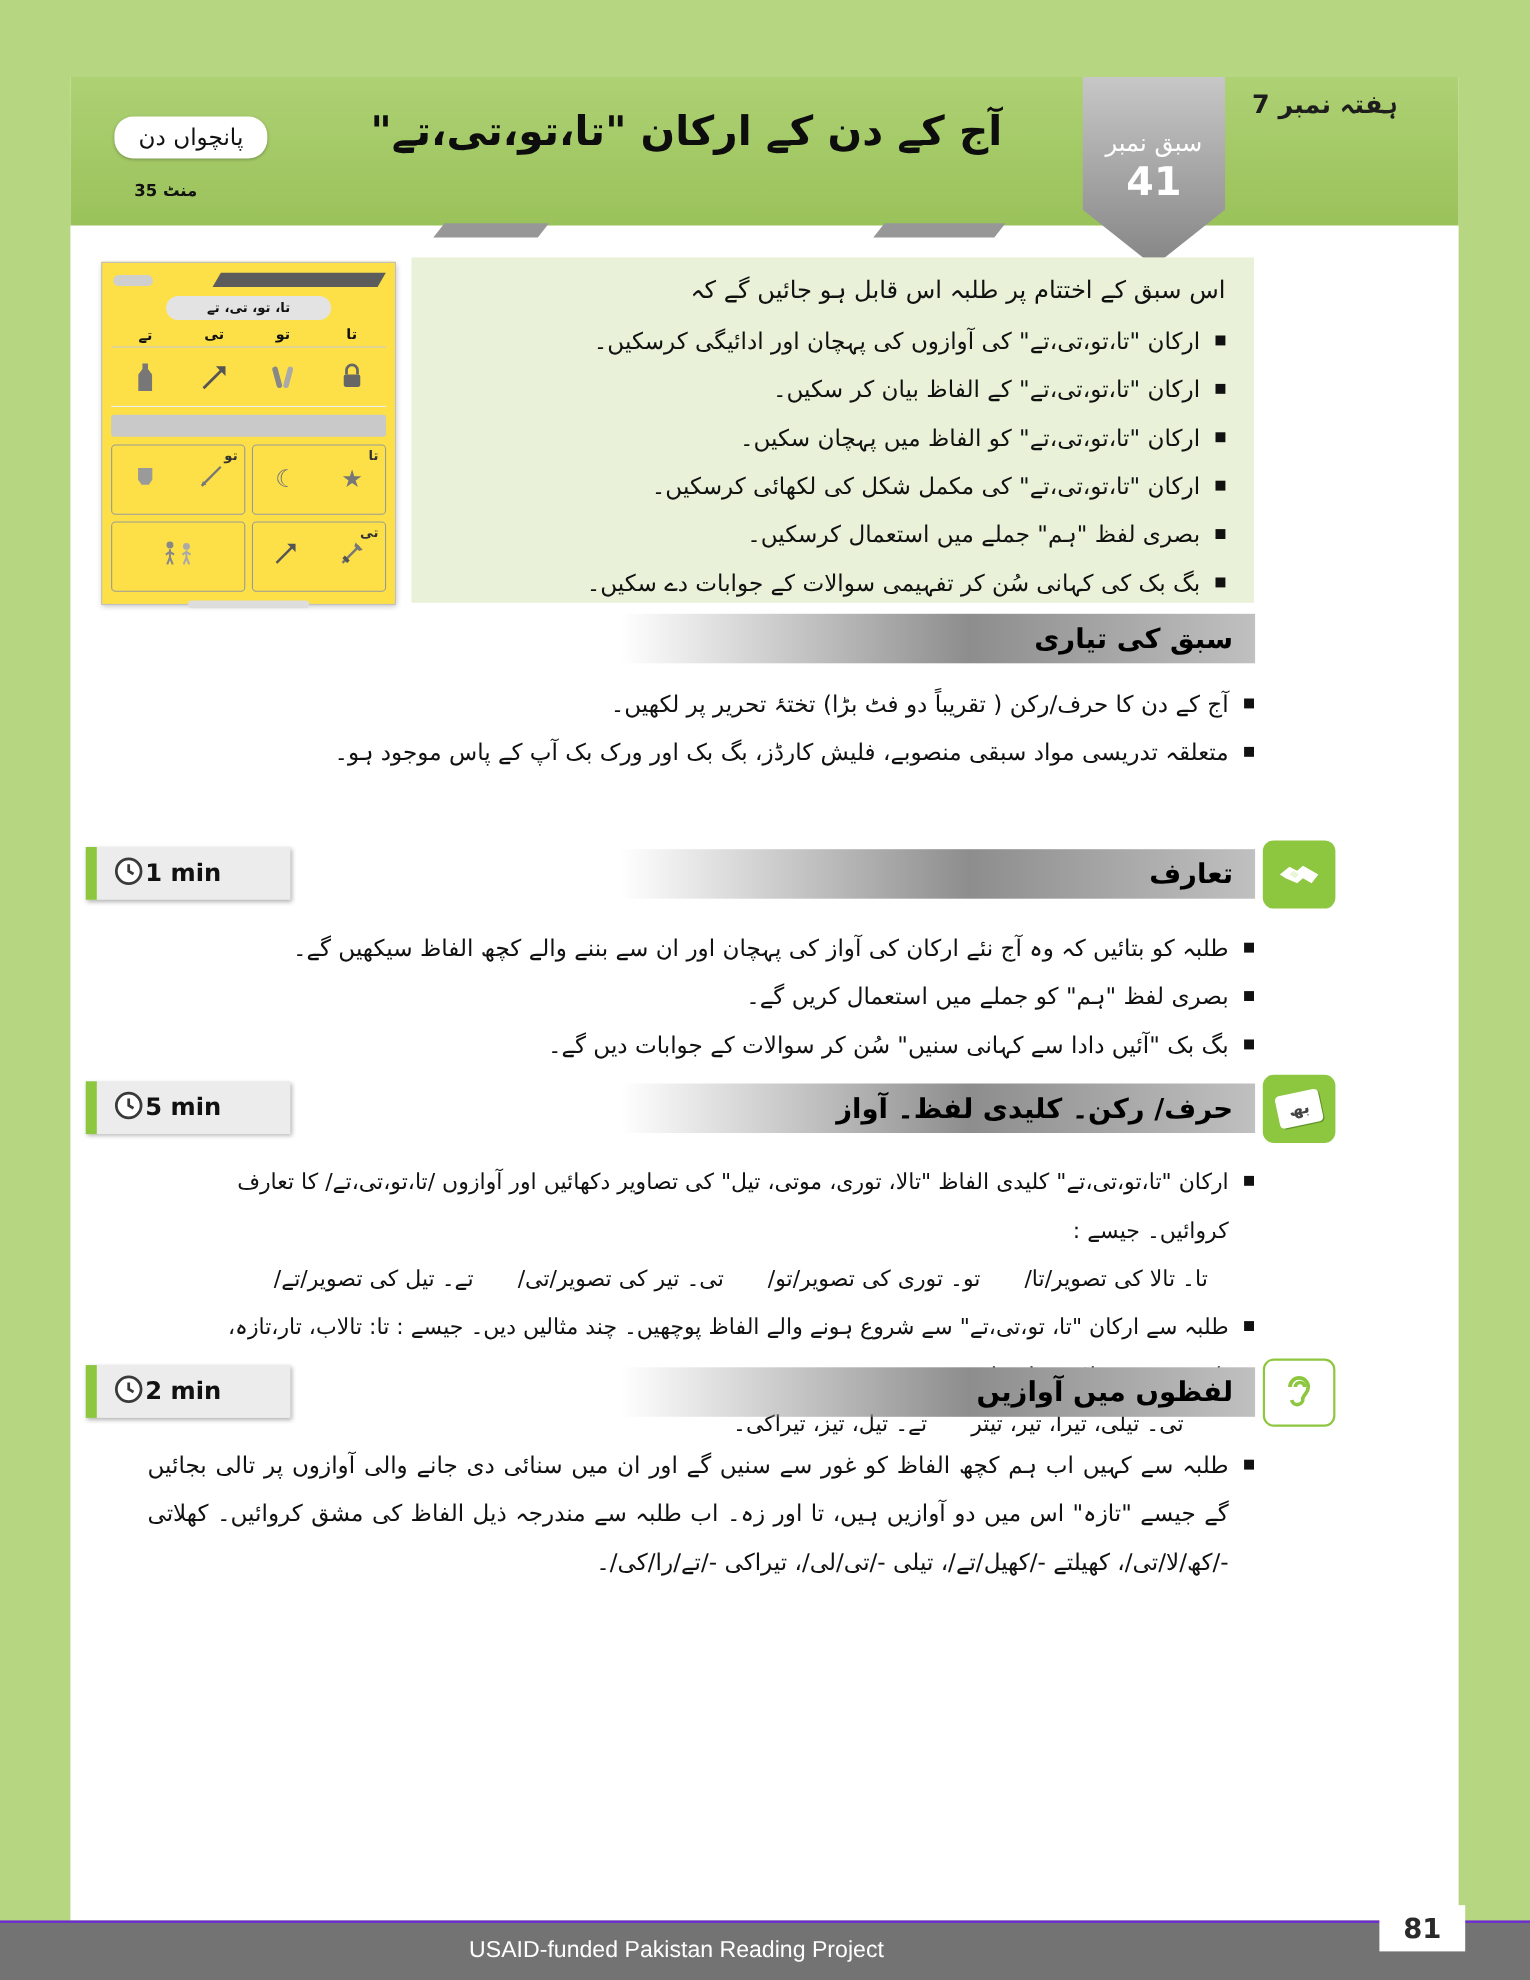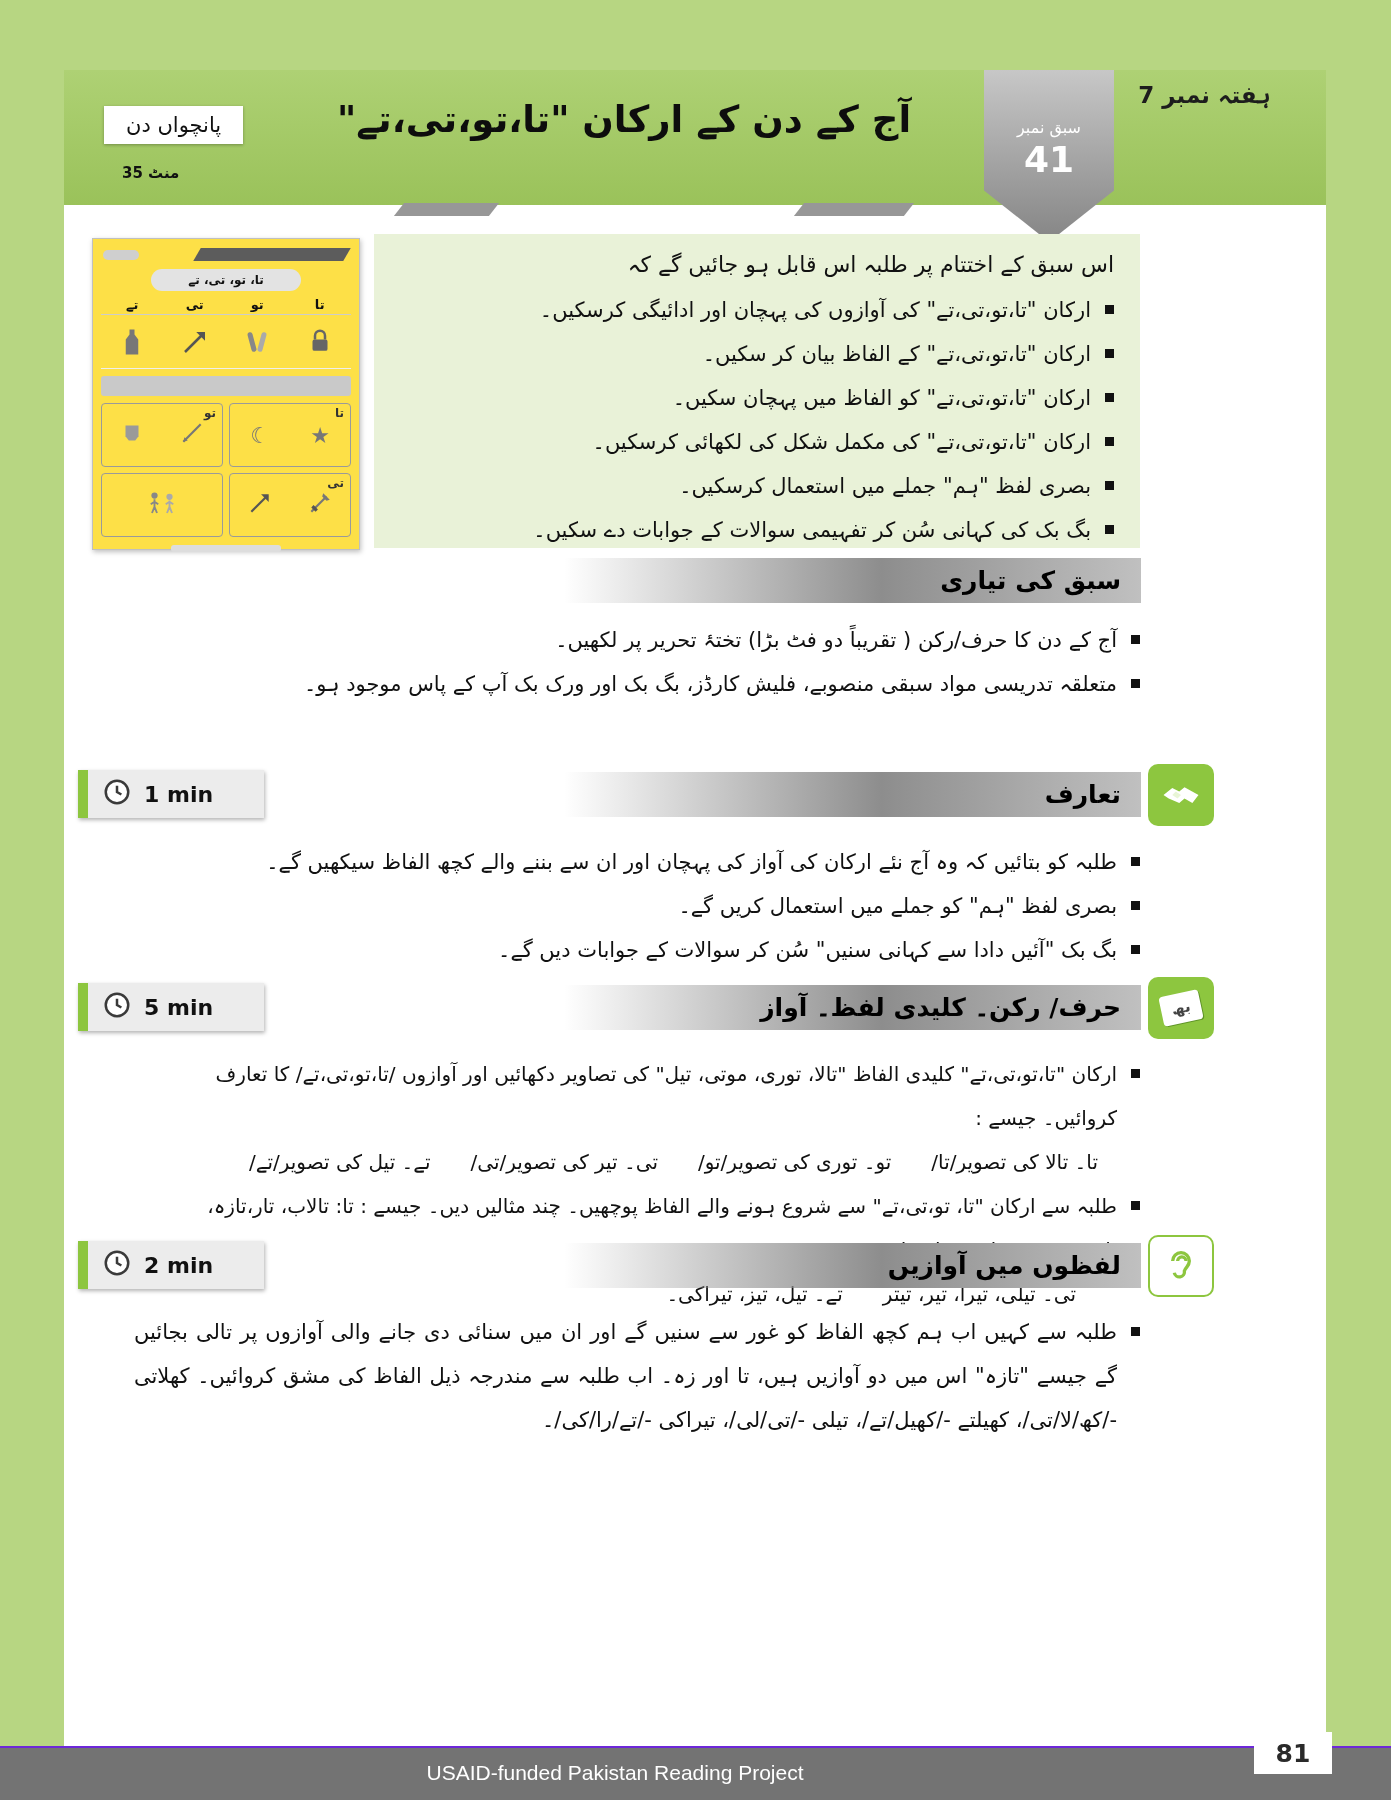--- a/index.html
+++ b/index.html
@@ -7,40 +7,40 @@
   .canvas{position:relative;width:1391px;height:1800px;background:#b7d682;overflow:hidden;}
   .page{position:absolute;left:64px;top:70px;width:1262px;height:1676px;background:#ffffff;}
   .rtl{direction:rtl;}
 
   
   .hdr{position:absolute;left:0;top:0;width:100%;height:135px;background:linear-gradient(180deg,#aed174,#9ac25a);}
   .sliver{position:absolute;height:13px;background:#979797;transform:skewX(-38deg);}
   .pent{position:absolute;left:920px;top:0;width:130px;height:172px;color:#fff;text-align:center;
         background:linear-gradient(180deg,#c7c7c7,#858585);
         clip-path:polygon(0 0,100% 0,100% 70%,50% 100%,0 70%);}
-  .pent .pl{margin-top:48px;font-size:16px;}
+  .pent .pl{margin-top:48px;font-size:22px;}
   .pent .pn{font-size:36px;font-weight:bold;margin-top:2px;}
   .week{position:absolute;left:1038px;top:12px;width:205px;font-size:23px;font-weight:bold;color:#1d1d1d;text-align:center;}
   .title{position:absolute;left:210px;top:28px;width:700px;text-align:center;font-size:37px;font-weight:bold;color:#0d0d0d;}
-  .daybox{position:absolute;left:40px;top:36px;background:#fff;border-radius:0;padding:7px 22px;font-size:21px;box-shadow:0 1px 3px rgba(0,0,0,.3);}
+  .daybox{position:absolute;left:40px;top:36px;background:#fff;border-radius:17px;padding:7px 22px;font-size:21px;box-shadow:0 1px 3px rgba(0,0,0,.3);}
   .dur{position:absolute;left:58px;top:94px;font-size:15px;font-weight:bold;}
 
   
   .objbox{position:absolute;left:310px;top:164px;width:766px;height:314px;background:#e9f2d8;padding:8px 26px 0 14px;font-size:21px;}
   .obj-head{font-size:22px;line-height:46px;}
   .row{display:flex;gap:14px;align-items:flex-start;line-height:44px;}
   .row>span:last-child{flex:1;}
   .sq{width:9px;height:9px;background:#111;margin-top:17px;flex:none;}
 
   
   .band{position:absolute;left:500px;width:577px;height:45px;padding:0 20px;display:flex;align-items:center;
         background:linear-gradient(to right,rgba(150,150,150,0),#8d8d8d 55%,#c0c0c0);}
   .band .bt{font-size:25px;font-weight:bold;color:#000;}
   .timer{position:absolute;left:14px;width:186px;height:48px;background:#ececec;border-left:10px solid #8dc63f;
-         display:flex;align-items:center;gap:12px;padding:0 14px;box-shadow:1px 2px 4px rgba(0,0,0,.3);}
+         display:flex;align-items:center;gap:0;padding:0 14px;box-shadow:1px 2px 4px rgba(0,0,0,.3);}
   .timer .tl{font-size:22px;font-weight:bold;}
   .iconbox{position:absolute;left:1084px;width:66px;height:62px;border-radius:10px;background:#8dc63f;
            display:flex;align-items:center;justify-content:center;overflow:hidden;}
   .iconbox.light{background:#fff;border:2px solid #8dc63f;}
   .card-ic{width:40px;height:30px;background:#fff;border-radius:4px;transform:rotate(-12deg);
            display:flex;align-items:center;justify-content:center;font-size:15px;font-weight:bold;color:#444;box-shadow:1px 1px 0 #5f9427;}
 
   .content{position:absolute;font-size:21px;}
   .content.small{font-size:20px;}
   .plain{line-height:44px;padding-right:42px;}

